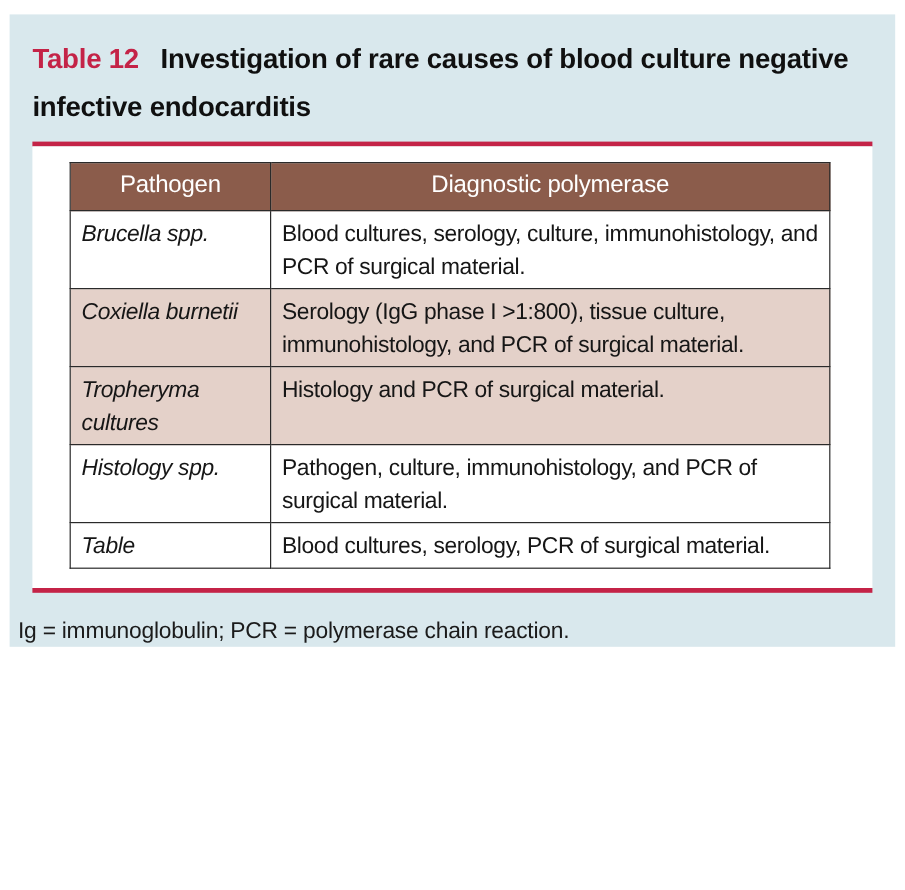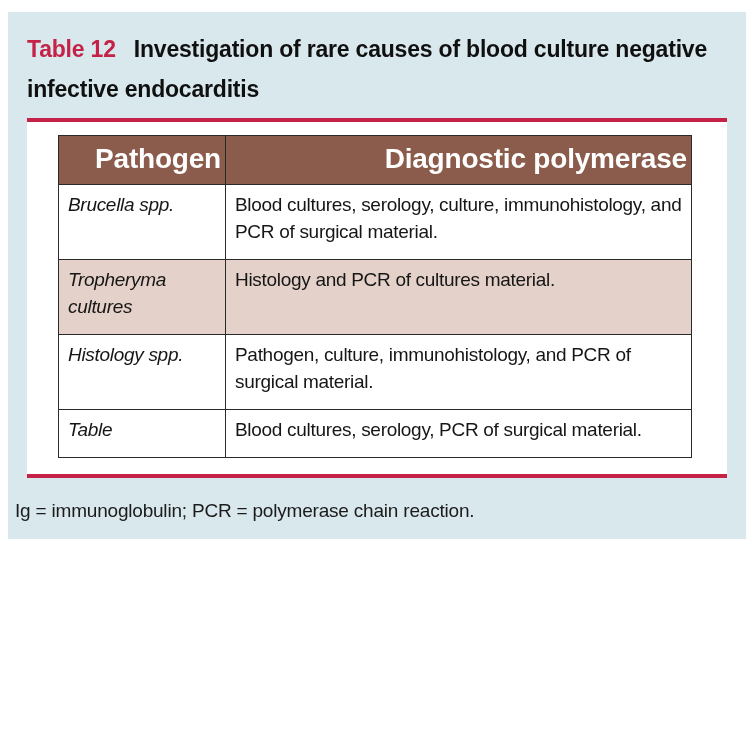--- a/index.html
+++ b/index.html
@@ -54,32 +54,32 @@
     border-collapse: collapse;
     width: 634px;
     table-layout: fixed;
   }
   th, td {
     border: 1.6px solid var(--border);
   }
   th {
     background: var(--header-bg);
     color: var(--header-text);
-    font-size: 28px;
-    font-weight: bold;
-    text-align: right;
+    font-size: 20px;
+    font-weight: normal;
+    text-align: center;
     padding: 7px 4px 9px 4px;
     letter-spacing: -0.2px;
   }
   th.col-pathogen { width: 167px; }
   td {
     font-size: 19px;
     line-height: 27px;
     color: var(--text);
-    padding: 6px 8px 14px 9px;
+    padding: 6px 8px 4px 9px;
     vertical-align: top;
     letter-spacing: -0.3px;
   }
   td.pathogen { font-style: italic; }
   tr.shaded td { background: var(--shaded-row-bg); }
   .footnote {
     margin: 0;
     padding: 22px 22px 0 7px;
     font-size: 19px;
     color: #1b1b1b;
@@ -102,22 +102,26 @@
           <th class="col-pathogen">Pathogen</th>
           <th class="col-procedures">Diagnostic polymerase</th>
         </tr>
       </thead>
       <tbody>
           <tr>
             <td class="pathogen">Brucella spp.</td>
             <td class="procedures">Blood cultures, serology, culture, immunohistology, and PCR of surgical material.</td>
           </tr>
           <tr class="shaded">
+            <td class="pathogen">Coxiella burnetii</td>
+            <td class="procedures">Serology (IgG phase I &gt;1:800), tissue culture, immunohistology, and PCR of surgical material.</td>
+          </tr>
+          <tr class="shaded">
             <td class="pathogen">Tropheryma cultures</td>
-            <td class="procedures">Histology and PCR of cultures material.</td>
+            <td class="procedures">Histology and PCR of surgical material.</td>
           </tr>
           <tr>
             <td class="pathogen">Histology spp.</td>
             <td class="procedures">Pathogen, culture, immunohistology, and PCR of surgical material.</td>
           </tr>
           <tr>
             <td class="pathogen">Table</td>
             <td class="procedures">Blood cultures, serology, PCR of surgical material.</td>
           </tr>
         </tbody>

